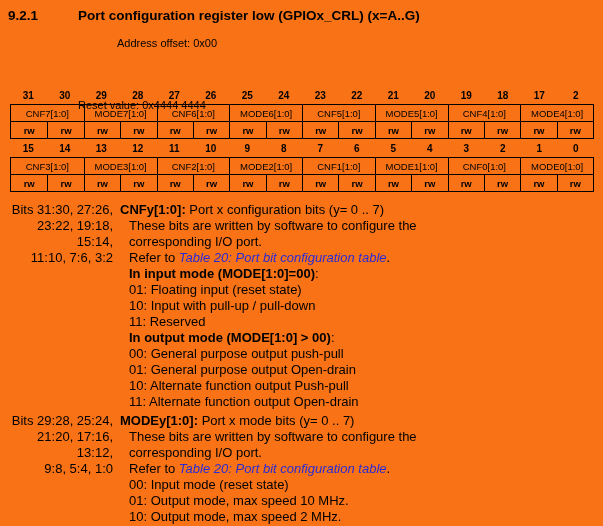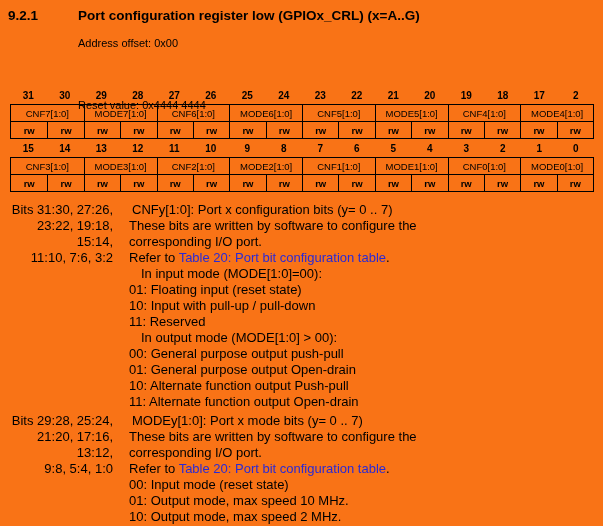--- a/index.html
+++ b/index.html
@@ -7,21 +7,21 @@
     position:relative; width:603px; height:526px; background:#f97316;
     font-family:"Liberation Sans","DejaVu Sans",sans-serif; color:#000;
     overflow:hidden;
   }
 
   
   .heading { position:absolute; left:8px; top:8px; display:flex; font-weight:700; font-size:13.5px; white-space:nowrap; }
   .heading .secnum { width:70px; flex:none; }
 
   .meta { position:absolute; left:78px; font-size:11px; white-space:nowrap; }
-  #addr  { top:37px; }
+  #addr  { top:37px;margin-left:39px; }
   #reset { top:59px;margin-top:40px; }
 
   
   .regtable { position:absolute; left:10px; top:86px; width:584px; }
   .bits-row {
     display:grid; grid-template-columns:repeat(16,1fr); height:18px;
     align-items:center; text-align:center; font-weight:700; font-size:10px;
   }
   .frow, .arow {
     display:grid; border:1px solid #000; height:18px; box-sizing:border-box;
@@ -35,22 +35,22 @@
   }
   .frow > div:first-child, .arow > div:first-child { border-left:none; }
 
   
   .desc-area { position:absolute; left:0; top:202px; width:501px; font-size:13px; }
   .desc-block { display:flex; }
   .desc-block + .desc-block { margin-top:3px; }
   .bits-label { width:113px; flex:none; text-align:right; line-height:16px; }
   .desc-body { margin-left:7px; line-height:16px; }
   .desc-body .sub { padding-left:9px; }
-  .b { font-weight:400;margin-left:12px; }
-  .link { cursor:pointer; }
+  .b { font-weight:700; }
+  .link { font-style:italic; cursor:pointer; }
 </style>
 </head>
 <body>
 
 <div class="page">
 
   <div class="heading">
     <span class="secnum">9.2.1</span>
     <span class="sectitle">Port configuration register low (GPIOx_CRL) (x=A..G)</span>
   </div>

